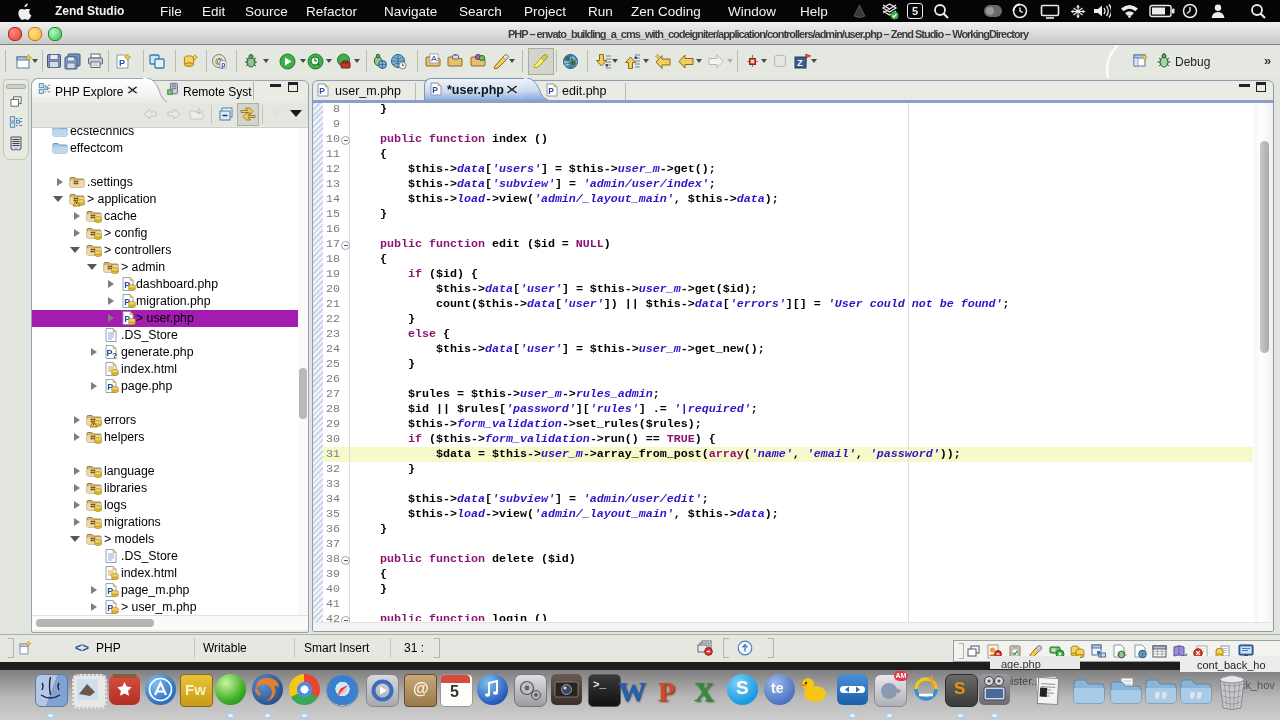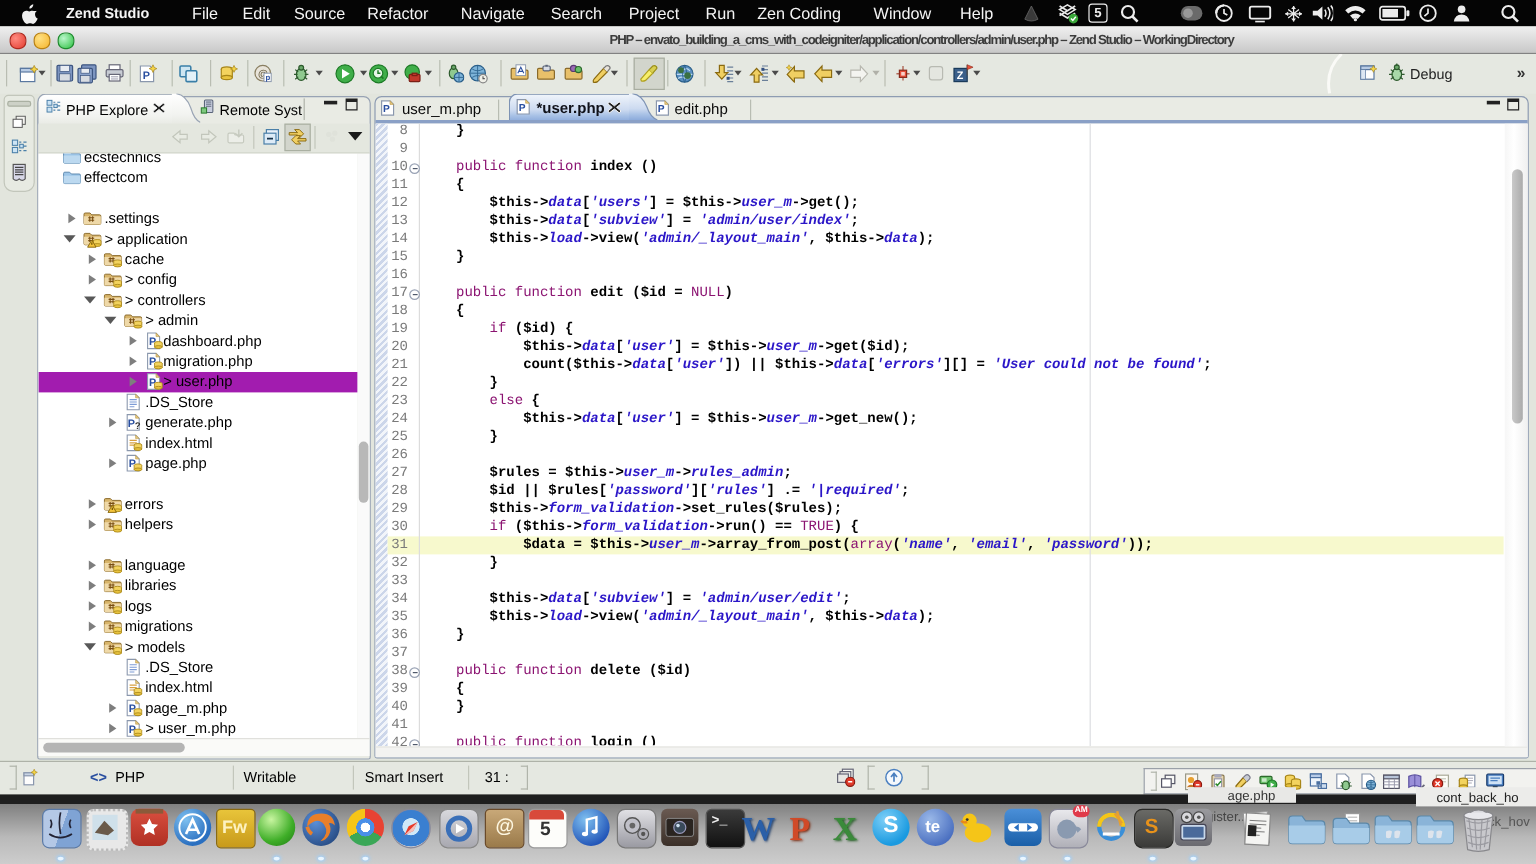--- a/index.html
+++ b/index.html
@@ -37,21 +37,21 @@
   #ruler-hatch{position:absolute;left:0;top:0;width:10px;height:519px;
      background:repeating-linear-gradient(135deg,#ccd6ea 0 2px,#f2f5fa 2px 4px);}
   #gutter-sep{position:absolute;left:36px;top:0;width:1px;height:519px;background:#dcdcdc;}
   #margin-line{position:absolute;left:595px;top:0;width:1px;height:519px;background:#dcdee2;}
   #cur-line{position:absolute;left:10px;top:344px;width:930px;height:15px;background:#f7f9cd;}
   #gutter{position:absolute;left:10px;top:-1px;width:17px;text-align:right;font-family:"Liberation Mono",monospace;font-size:11.67px;line-height:15px;color:#7a7a7a;white-space:pre;}
   .fold{position:absolute;left:28px;width:9px;height:9px;border:1px solid #9aa3b5;border-radius:50%;background:#fff;box-sizing:border-box;}
   .fold:after{content:"";position:absolute;left:1.5px;top:3px;width:4px;height:1px;background:#50596b;}
   #code-clip{position:absolute;left:0;top:0;width:941px;height:518px;overflow:hidden;}
   #code{position:absolute;left:39px;top:-1px;font-family:"Liberation Mono",monospace;font-size:11.67px;line-height:15px;white-space:pre;tab-size:4;color:#000;font-weight:bold;}
-  #code .k{color:#8b1371;font-weight:normal;}
+  #code .k{color:#8b1371;font-weight:bold;}
   #code .b{color:#2b16c8;font-style:italic;}
   #ed-vsb{position:absolute;left:941px;top:0;width:19px;height:519px;background:linear-gradient(90deg,#f6f6f6,#ffffff 40%,#f0f0f0);}
   #ed-vthumb{position:absolute;left:6px;top:38px;width:9px;height:212px;background:linear-gradient(90deg,#c9c9c9,#ababab);border-radius:5px;}
   #ed-hsb{position:absolute;left:0;top:519px;width:960px;height:9px;background:#f3f3f1;border-top:1px solid #e4e4e0;box-sizing:border-box;}
   
   .edtab-txt{position:absolute;top:3px;font-size:12.5px;color:#0a0a0a;white-space:nowrap;}
   .nw{white-space:nowrap;}
   #tabline{position:absolute;left:313px;top:100px;width:960px;height:3px;background:#8aa0c6;}
   
   #statusbar{left:0;top:634px;width:1280px;height:28px;background:#e5e8e1;border-top:1px solid #aeb2a8;box-sizing:border-box;font-size:12px;color:#111;}
@@ -910,21 +910,21 @@
     <rect x="6" y="11" width="4" height="2" fill="#33475a"></rect>
     <rect x="4" y="13" width="8" height="1.5" fill="#33475a"></rect>
   </svg>
 
 <div id="dock" class="abs"></div>
 <div id="shelf" class="abs"></div>
 <div id="dockicons" class="abs">
 
   <div class="abs" style="left:990px;top:656px;width:90px;height:13px;background:#e8e8e6;"></div>
   <div class="abs" style="left:1180px;top:656px;width:100px;height:16px;background:#ececea;"></div>
-  <div class="abs" style="left:1001px;top:658px;font-size:11px;color:#333;margin-left:22px;">age.php</div>
+  <div class="abs" style="left:1001px;top:658px;font-size:11px;color:#333;">age.php</div>
   <div class="abs" style="left:1197px;top:659px;font-size:11px;color:#222;">cont_back_ho</div>
   <div class="abs" style="left:1005px;top:675px;font-size:11px;color:#444;">gister...</div>
   <div class="abs" style="left:1240px;top:679px;font-size:11px;color:#555;">ck_hov</div>
 
   <div class="dicon" style="left:35px;background:linear-gradient(110deg,#b4c8e6 50%,#7fa3d4 50%);border:1px solid #5a7aa8;"><svg width="29" height="29" viewBox="0 0 29 29">
         <path d="M6 8 q2 3 0 7 M23 8 q-2 3 0 7 M5 20 q9 6 19 0 M14.5 2 q-2 8 0 18" stroke="#223" stroke-width="1.4" fill="none"></path>
       </svg></div>
   <div class="dicon" style="left:72px;background:#e8e8e8;border:2px dotted #bbb;"><svg width="27" height="27" viewBox="0 0 27 27">
         <rect x="3" y="3" width="21" height="21" fill="#cfe0ea"></rect>
         <path d="M5 18 L13 8 L21 16 L16 20 Z" fill="#6a5a4a"></path>

